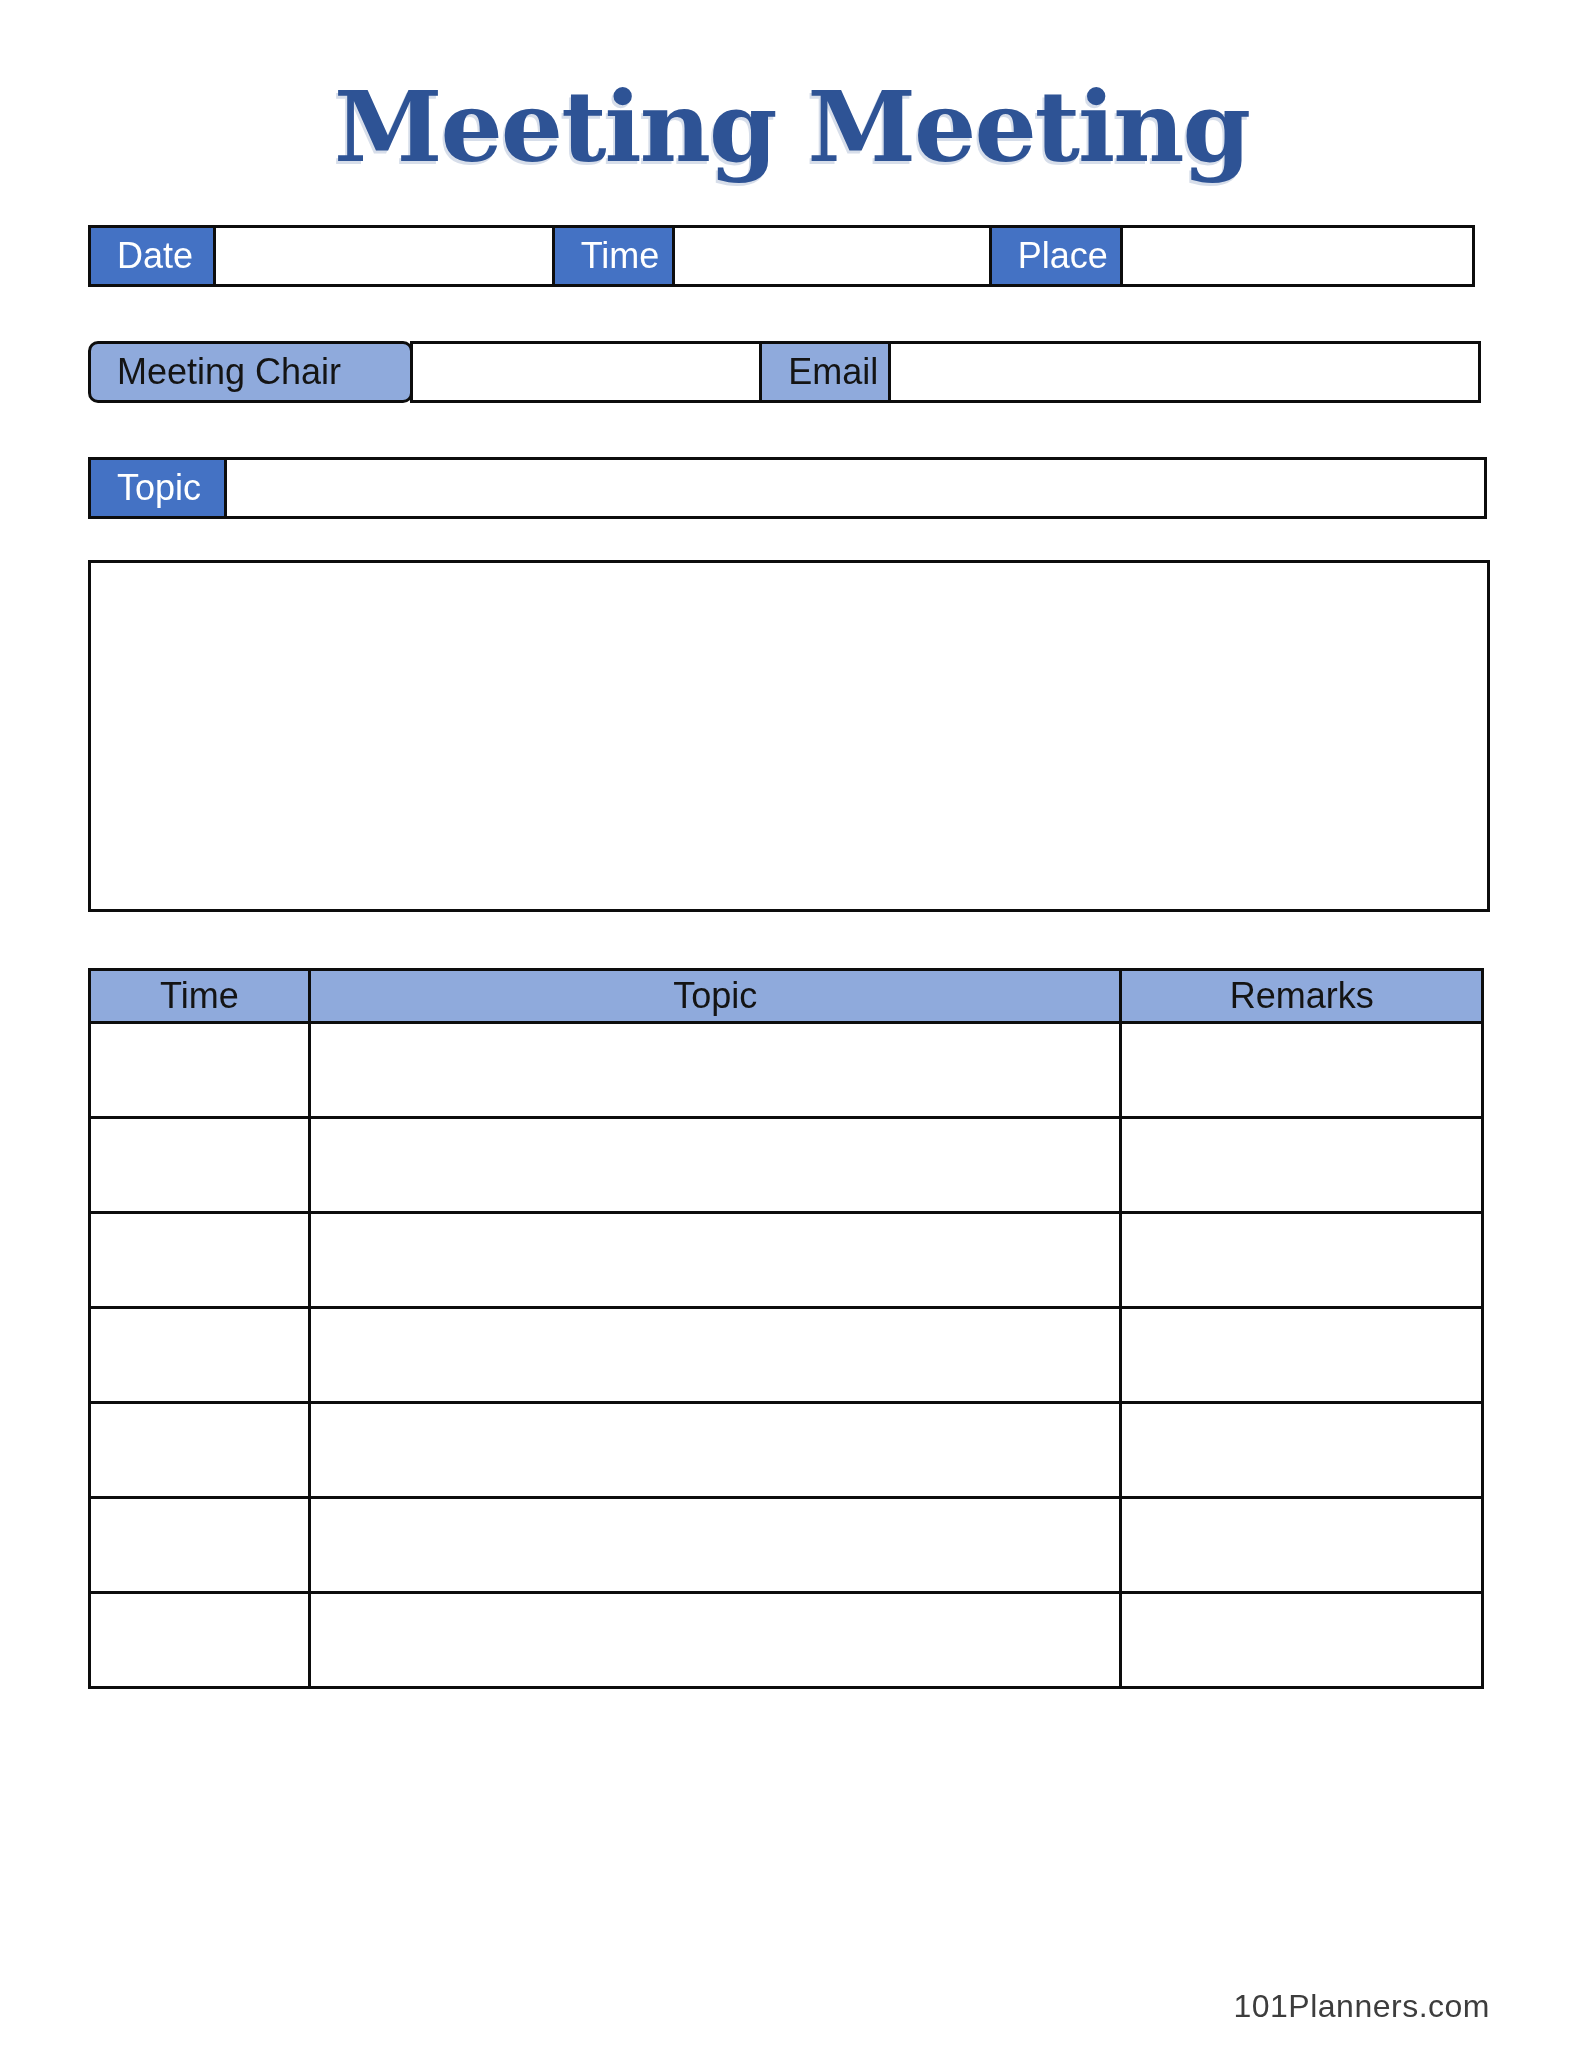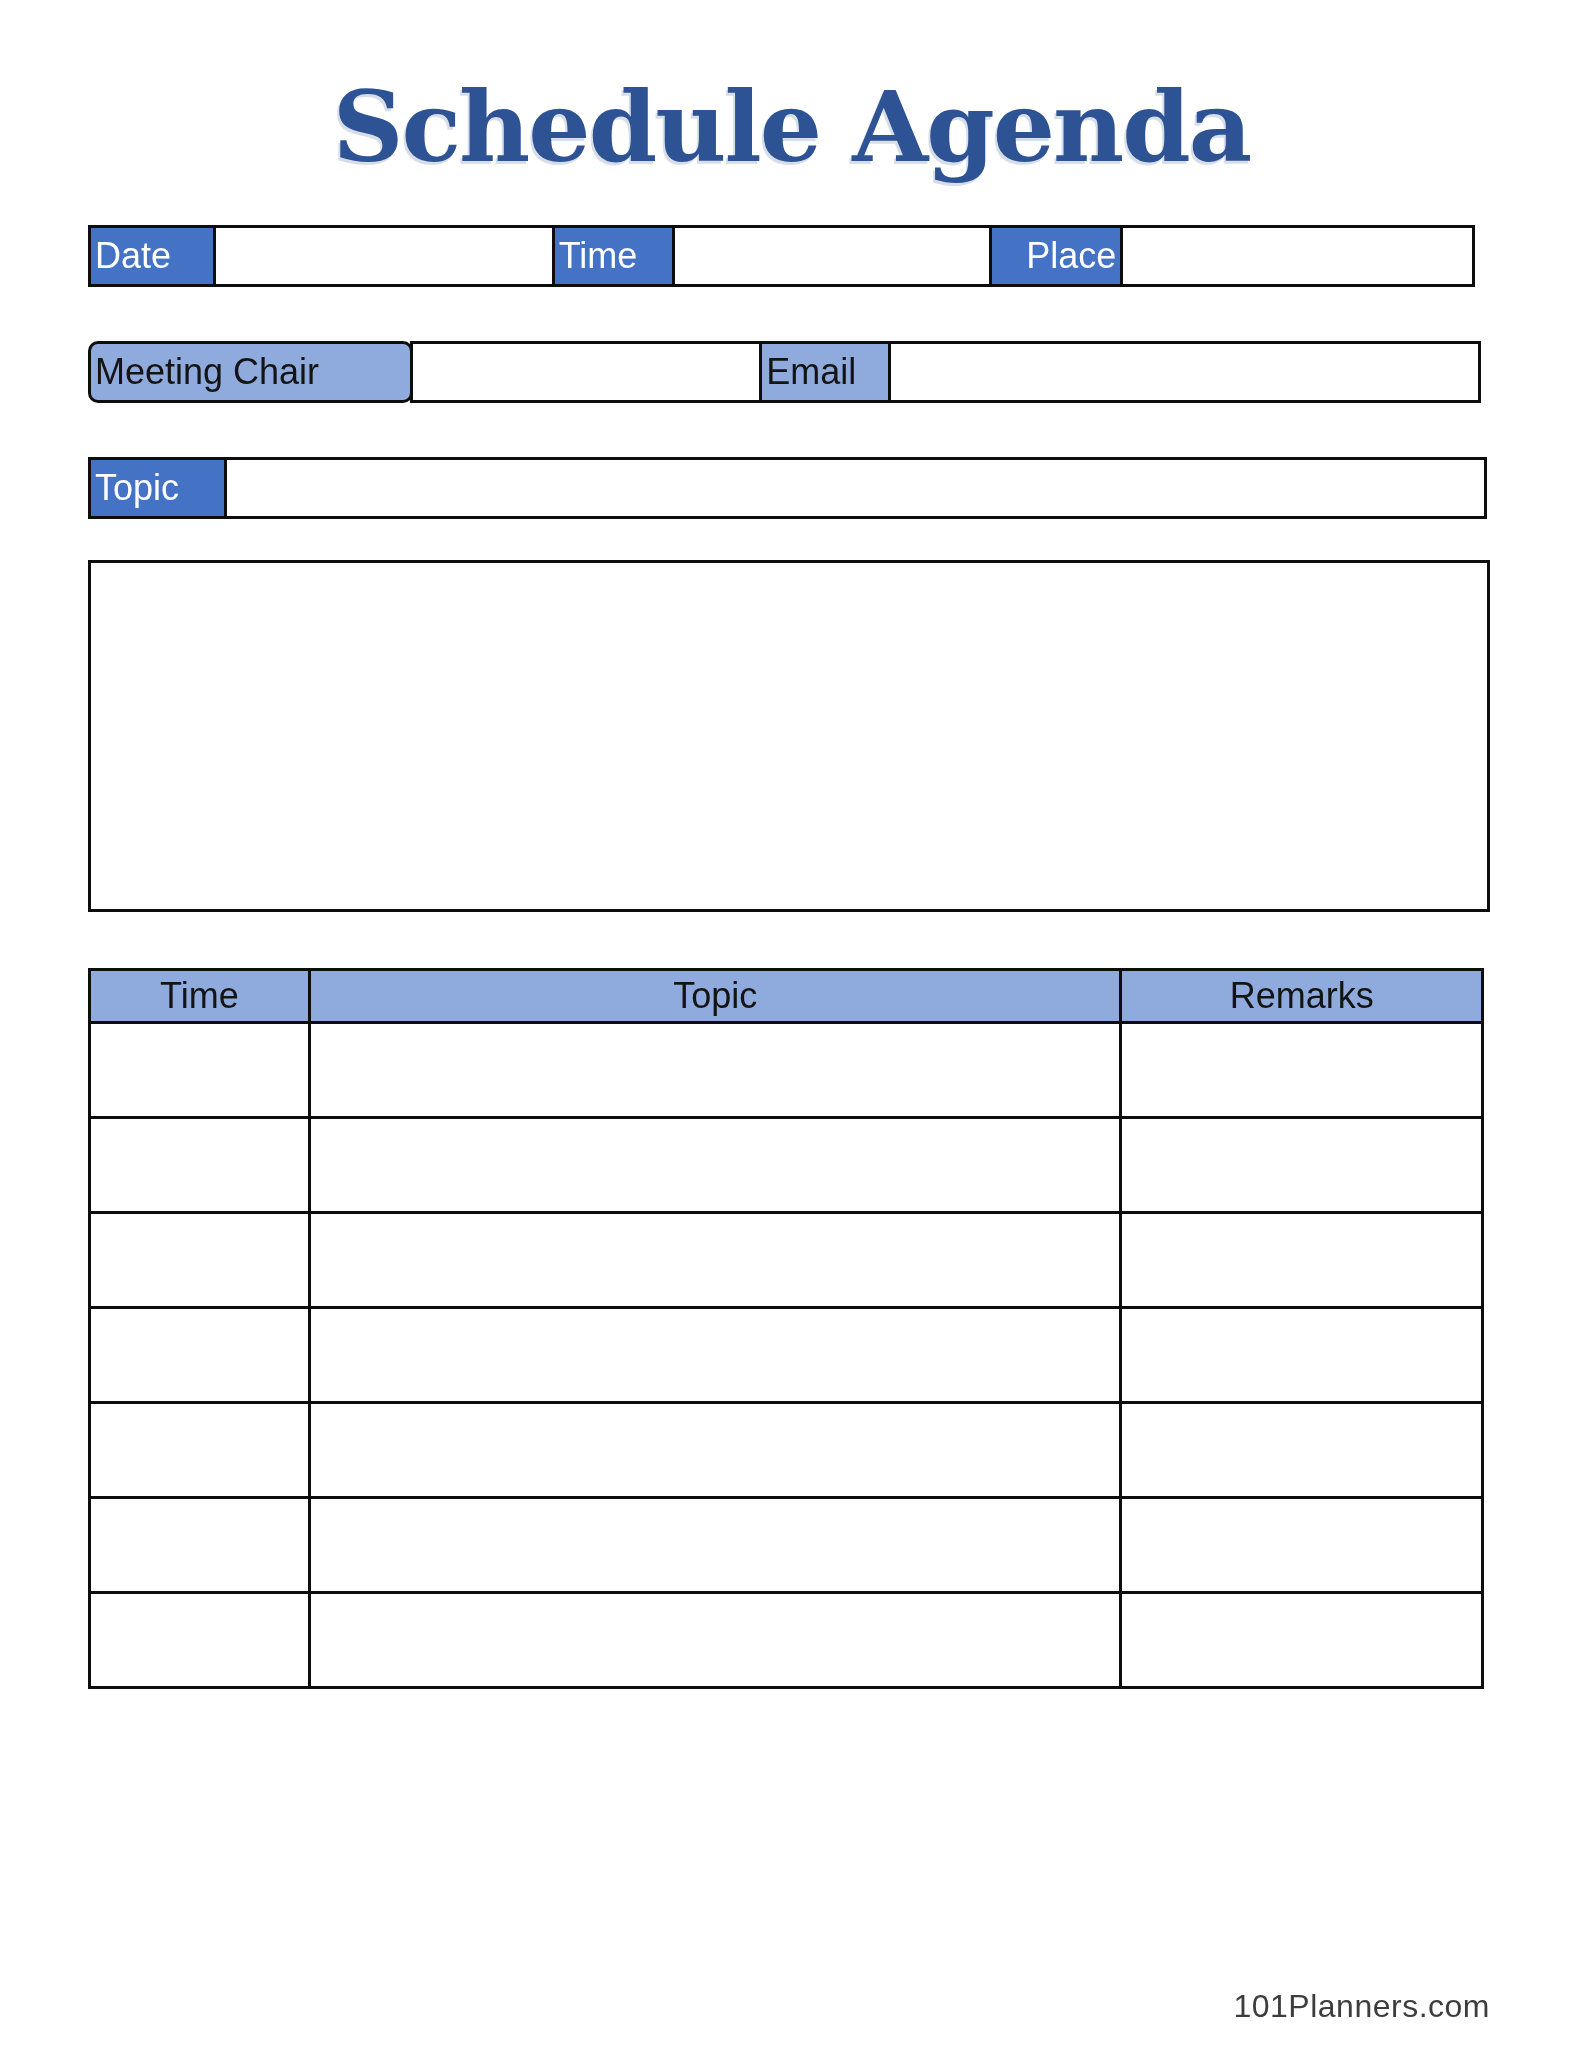--- a/index.html
+++ b/index.html
@@ -31,21 +31,21 @@
   .cell {
     border: 3px solid #0d0d0d;
     height: 62px;
     background: #fff;
   }
   .cell + .cell { margin-left: -3px; }
 
   .lbl {
     font-size: 36px;
     line-height: 56px;
-    padding: 0 4px;
+    padding: 0 26px;
     white-space: nowrap;
     overflow: hidden;
   }
   .dark  { background: #4472c4; color: #ffffff; }
   .light { background: #8faadc; color: #141414; }
 
   
   .w-date-l { width: 9.1%; }  .w-date-f { width: 24.4%; }
   .w-time-l { width: 8.8%; }  .w-time-f { width: 22.8%; }
   .w-place-l{ width: 9.6%; text-align: right; }  .w-place-f{ width: 25.3%; }
@@ -99,21 +99,21 @@
     font-size: 32px;
     color: #3d3d3d;
     letter-spacing: 0.5px;
   }
 </style>
 </head>
 <body>
 
 <div class="page">
 
-  <h1 class="title">Schedule Agenda</h1>
+  <h1 class="title">Meeting Meeting</h1>
 
   <div class="band frow mt-row1">
     <div class="cell lbl dark w-date-l">Date</div>
     <div class="cell w-date-f"></div>
     <div class="cell lbl dark w-time-l">Time</div>
     <div class="cell w-time-f"></div>
     <div class="cell lbl dark w-place-l">Place</div>
     <div class="cell w-place-f"></div>
   </div>
 

